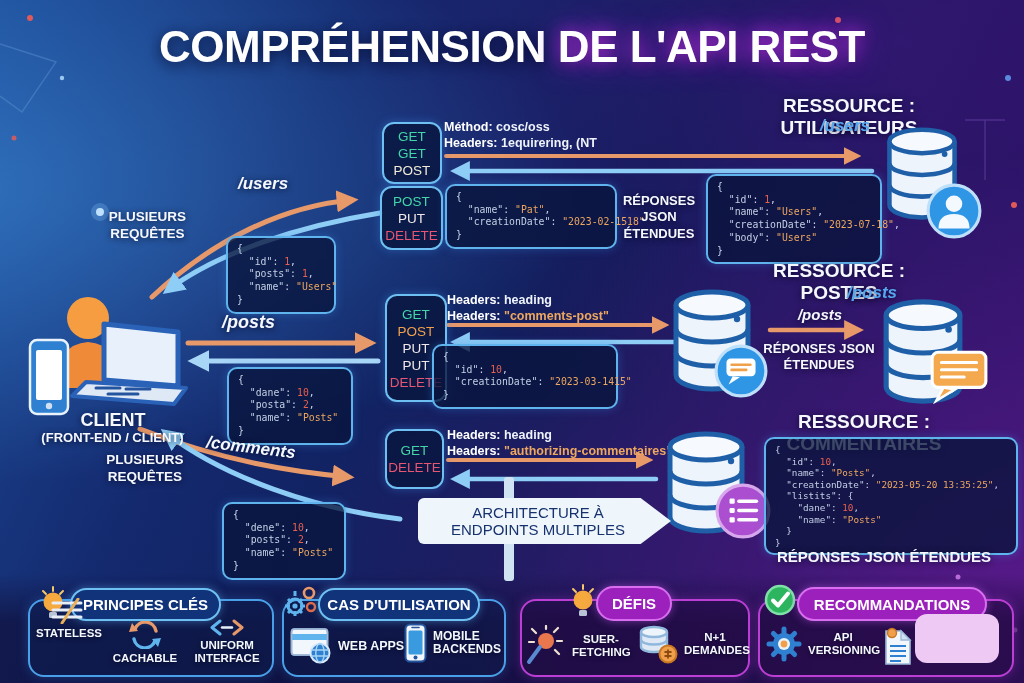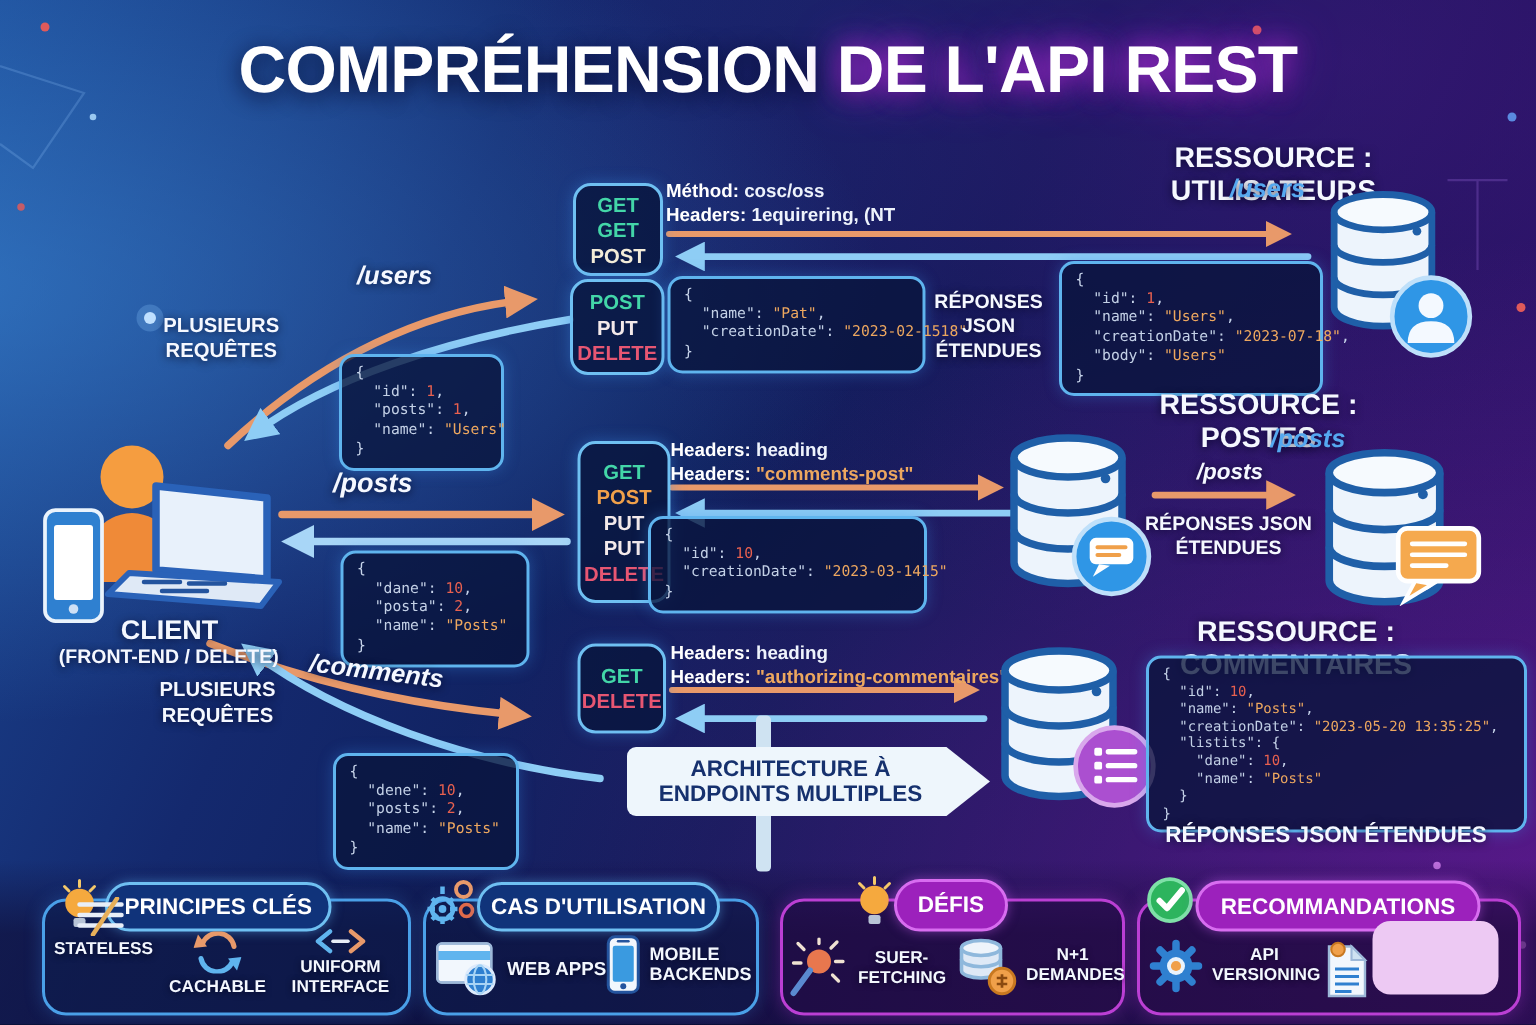--- a/index.html
+++ b/index.html
@@ -16,33 +16,33 @@
   .content{z-index:3;}
   #title{left:0;top:22px;width:1024px;text-align:center;font-weight:bold;font-size:44px;letter-spacing:-.5px;color:#fff;z-index:3;text-shadow:0 3px 14px rgba(5,10,50,.9);}
   #title .t-right{text-shadow:0 0 16px #a832d8,0 0 30px #8a20c0,0 3px 12px rgba(5,10,50,.9);}
   .code-box{background:rgba(9,20,60,.78);border:2px solid #5fb4ee;border-radius:10px;box-shadow:0 0 10px rgba(60,140,230,.35);z-index:3;}
   .json-code{margin:0;padding:5px 9px;font-family:"DejaVu Sans Mono",monospace;font-size:9.8px;line-height:1.3;color:#c7d4ea;white-space:pre;}
   .json-sm{font-size:9.3px;line-height:1.25;}
   .json-code .jk{color:#c3d0e6;}
   .json-code .js{color:#eda75f;}
   .json-code .jn{color:#e8604f;}
   .json-code .js .jn{color:inherit;}
-  .method-box{background:rgba(9,22,62,.82);border:2px solid #6fc0f2;border-radius:12px;display:flex;flex-direction:column;align-items:center;justify-content:center;gap:2px;font-weight:bold;font-size:13.5px;z-index:3;box-shadow:0 0 10px rgba(60,140,230,.4);}
+  .method-box{background:rgba(9,22,62,.82);border:2px solid #6fc0f2;border-radius:12px;display:flex;flex-direction:column;align-items:center;justify-content:center;gap:2px;font-weight:normal;font-size:13.5px;z-index:3;box-shadow:0 0 10px rgba(60,140,230,.4);}
   .mc-teal{color:#43d6a8;} .mc-cream{color:#f3ecd8;} .mc-orange{color:#f0a04a;} .mc-white{color:#f3e9ea;} .mc-red{color:#e75672;}
   .meta{z-index:3;font-weight:bold;}
   .meta-line{font-size:12.5px;color:#eef3fc;line-height:1.3;}
   .meta-line b{color:#fff;}
   .mv-quote{color:#eda75f;}
   .lbl{color:#f5f8ff;font-weight:bold;z-index:3;text-shadow:0 1px 6px rgba(0,0,25,.7);}
   .route-w{font-style:italic;font-size:17px;}
   .route-b{font-style:italic;font-size:17px;color:#55a8f0;}
   .res-title{font-size:19px;text-align:center;}
   .resp-label{font-size:13px;text-align:center;line-height:1.25;}
   .two-line{text-align:center;font-size:13.5px;line-height:1.25;}
-  #arch-sign{background:#eef6fc;color:#16316e;font-weight:bold;font-size:15px;line-height:1.15;display:flex;align-items:center;justify-content:center;text-align:center;clip-path:polygon(0 0,88% 0,100% 50%,88% 100%,0 100%);padding:0 26px 0 2px;z-index:4;border-radius:6px;}
+  #arch-sign{background:#eef6fc;color:#16316e;font-weight:normal;font-size:15px;line-height:1.15;display:flex;align-items:center;justify-content:center;text-align:center;clip-path:polygon(0 0,88% 0,100% 50%,88% 100%,0 100%);padding:0 26px 0 13px;z-index:4;border-radius:6px;}
   .pole{background:#cfe3f2;border-radius:3px;z-index:3;}
   .fbox{border-radius:16px;z-index:3;}
   .fbox.blue{border:2.5px solid #4aa0e8;background:rgba(14,30,80,.45);box-shadow:0 0 12px rgba(60,140,230,.3);}
   .fbox.purple{border:2.5px solid #bb3fd4;background:rgba(40,12,72,.45);box-shadow:0 0 12px rgba(180,60,220,.35);}
   .fpill{display:flex;align-items:center;justify-content:center;font-weight:bold;color:#fff;border-radius:18px;z-index:4;white-space:nowrap;font-size:15px;}
   .fpill.blue{background:#10337a;border:2px solid #6fc0f2;box-shadow:0 0 8px rgba(90,170,240,.5);}
   .fpill.purple{background:#9c21bc;border:2px solid #d86df0;box-shadow:0 0 8px rgba(200,90,240,.5);}
   .fitem{display:flex;align-items:center;gap:6px;z-index:4;}
   .fstack{display:flex;flex-direction:column;align-items:center;gap:3px;z-index:4;}
   .flabel{font-weight:bold;font-size:11.5px;color:#f3f7fe;line-height:1.12;text-align:center;text-shadow:0 1px 4px rgba(0,0,25,.7);}
@@ -115,21 +115,21 @@
     <circle cx="62" cy="26" r="21" fill="#f59d40"></circle>
     <path d="M30 96 Q30 52 62 50 Q94 52 94 96 Z" fill="#ef8a38"></path>
     <path d="M78 32 L152 40 L152 94 L78 88 Z" fill="#e8f1fb" stroke="#2a62b8" stroke-width="5" stroke-linejoin="round"></path>
     <path d="M60 90 L160 96 L148 112 L46 104 Z" fill="#dfe9f6" stroke="#2a62b8" stroke-width="4" stroke-linejoin="round"></path>
     <path d="M70 96 h24 M100 97 h24 M82 102 h30" stroke="#24549e" stroke-width="3" stroke-linecap="round"></path>
     <rect x="4" y="48" width="38" height="74" rx="7" fill="#2f80d0" stroke="#eaf3fc" stroke-width="2.5"></rect>
     <rect x="10" y="58" width="26" height="50" rx="2" fill="#ffffff"></rect>
     <circle cx="23" cy="114" r="3.2" fill="#cfe0f5"></circle>
   </svg>
   <div class="abs content lbl" style="left:58px;top:410px;width:110px;text-align:center;font-size:18px">CLIENT</div>
-  <div class="abs content lbl" style="left:20px;top:430px;width:185px;text-align:center;font-size:13px">(FRONT-END / DELETE)</div>
+  <div class="abs content lbl" style="left:20px;top:430px;width:185px;text-align:center;font-size:13px">(FRONT-END / CLIENT)</div>
   <div class="abs content lbl two-line" style="left:100px;top:209px;width:95px">PLUSIEURS REQUÊTES</div>
   <div class="abs content lbl two-line" style="left:95px;top:452px;width:100px">PLUSIEURS REQUÊTES</div>
 
   <div class="abs content lbl route-w" style="left:238px;top:174px">/users</div>
   <div class="abs code-box" style="left:226px;top:236px;width:106px">
       <pre class="json-code">{
   <span class="jk">"id"</span>: <span class="jn">1</span>,
   <span class="jk">"posts"</span>: <span class="jn">1</span>,
   <span class="jk">"name"</span>: <span class="js">"Users"</span>
 }</pre>

